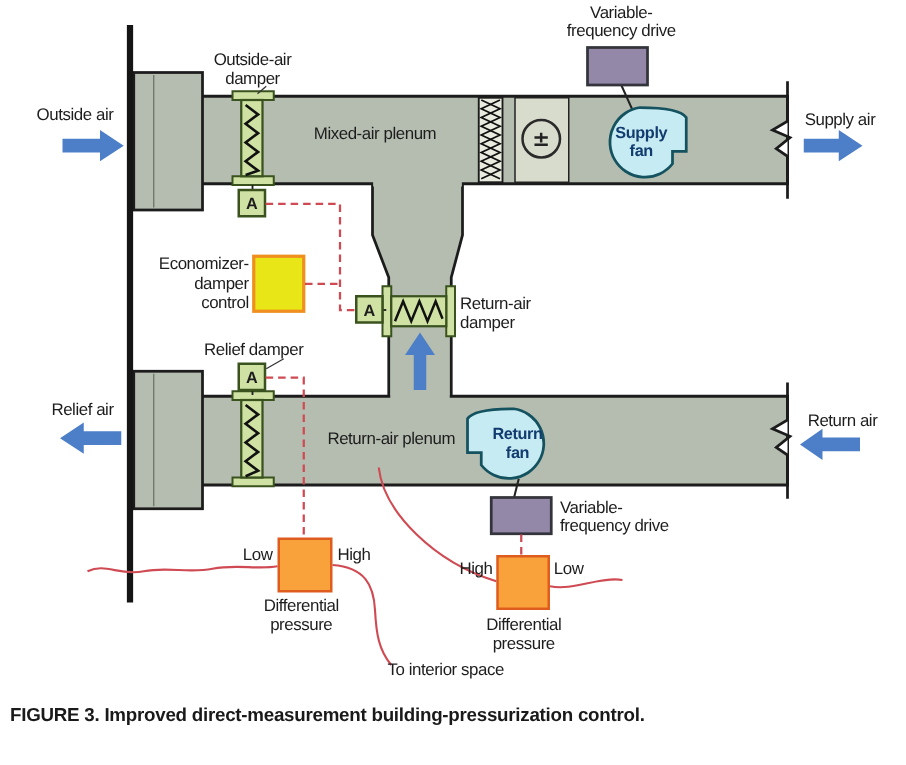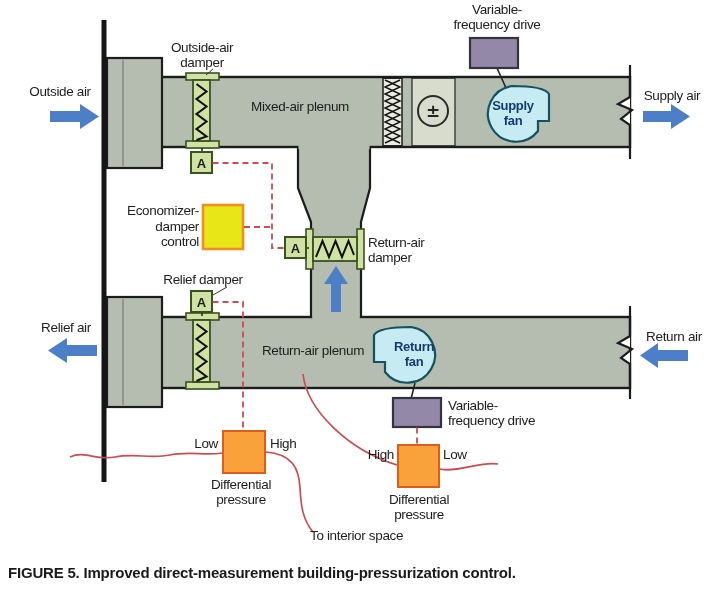--- a/index.html
+++ b/index.html
@@ -171,15 +171,15 @@
     <text x="241" y="504" text-anchor="middle" class="lbl">pressure</text>
     <text x="394" y="459" text-anchor="end" class="lbl">High</text>
     <text x="443" y="459" text-anchor="start" class="lbl">Low</text>
     <text x="419" y="504" text-anchor="middle" class="lbl">Differential</text>
     <text x="419" y="519" text-anchor="middle" class="lbl">pressure</text>
     <text x="310" y="540" text-anchor="start" class="lbl">To interior space</text>
   </g>
 
 </svg>
 
-<div class="caption">FIGURE 5. Improved direct-measurement building-pressurization control.</div>
+<div class="caption">FIGURE 3. Improved direct-measurement building-pressurization control.</div>
 
 </div>
 
 </body></html>

